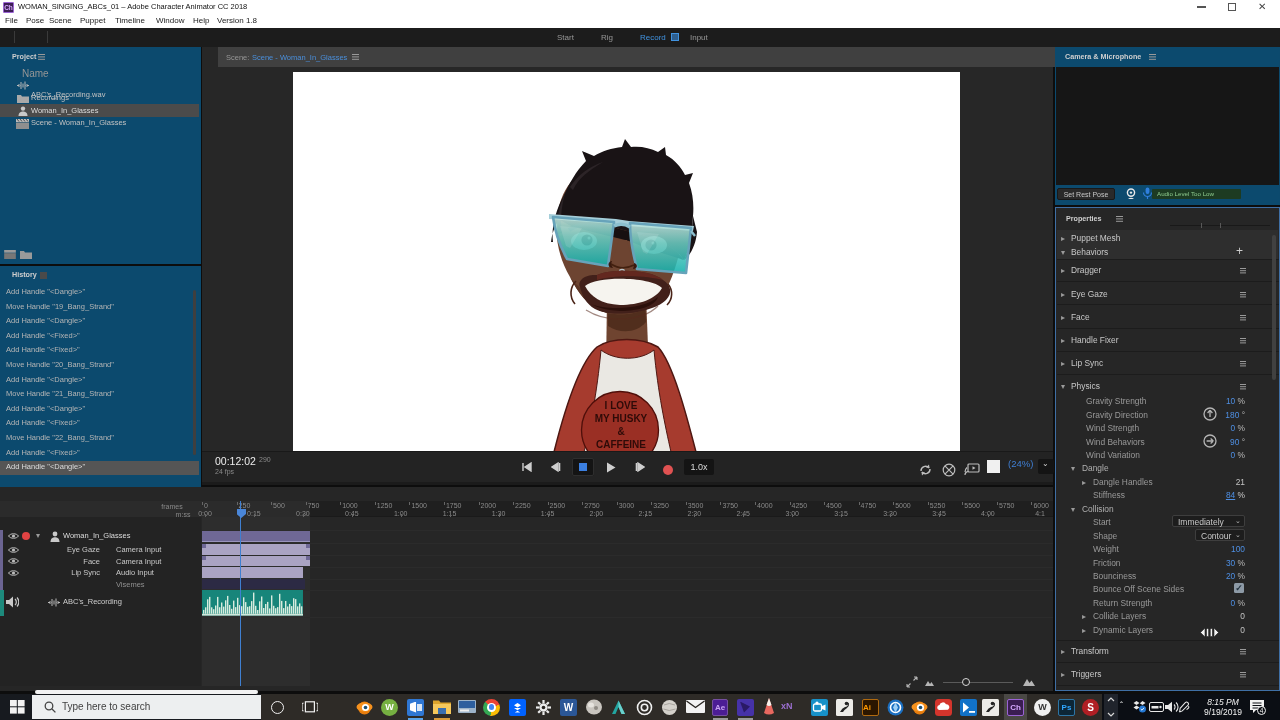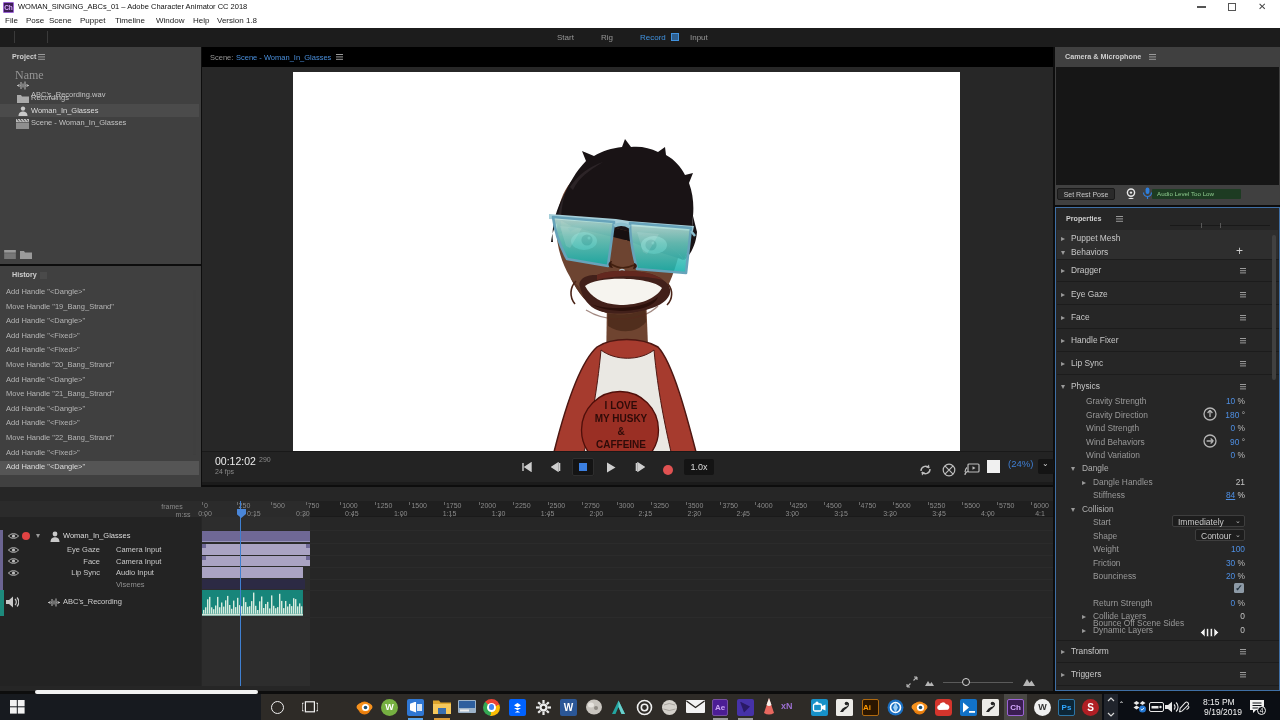--- a/index.html
+++ b/index.html
@@ -3,21 +3,21 @@
 <meta charset="utf-8">
 <style>
   * { margin:0; padding:0; box-sizing:border-box; }
   html,body { width:1280px; height:720px; overflow:hidden; background:#000; }
   body { font-family:"Liberation Sans", sans-serif; position:relative; }
   .abs { position:absolute; }
   .titlebar { left:0; top:0; width:1280px; height:14px; background:#ffffff; color:#111; font-size:7.5px; }
   .menubar { left:0; top:14px; width:1280px; height:14px; background:#ffffff; color:#1a1a1a; font-size:8px; }
   .modebar { left:0; top:28px; width:1280px; height:19px; background:#1c1c1c; }
   .appbg { left:0; top:47px; width:1280px; height:647px; background:#0d0d0d; }
-  .panel { background:#404040; }
+  .panel { background:#0c4a6e; }
   .hdrtxt { color:#cfcfcf; font-size:7.2px; font-weight:bold; white-space:nowrap; }
   .dim { color:#969696; }
   .blue { color:#4a8fdb; }
   .taskbar { left:0; top:694px; width:1280px; height:26px; background:#171a1f; }
   .pitem { position:absolute; left:31px; font-size:7.5px; color:#c2c2c2; white-space:nowrap; }
   .hitem { position:absolute; left:6px; font-size:7.5px; color:#b5b5b5; white-space:nowrap; }
   .prow { position:absolute; font-size:8.4px; color:#c8c8c8; white-space:nowrap; }
   .plabel { position:absolute; font-size:8.4px; color:#999; white-space:nowrap; }
   .pval { position:absolute; font-size:8.4px; color:#4e8fe3; white-space:nowrap; }
   .chev { color:#9a9a9a; font-size:8px; }
@@ -57,21 +57,21 @@
   <span class="abs dim" style="left:601px;top:4.5px;font-size:8px;">Rig</span>
   <span class="abs" style="left:640px;top:4.5px;font-size:8px;color:#4193e0;">Record</span>
   <div class="abs" style="left:671px;top:5px;width:8px;height:8px;background:#2e5f8f;border:1px solid #4193e0;"></div>
   <span class="abs dim" style="left:690px;top:4.5px;font-size:8px;">Input</span>
 </div>
 <div class="abs appbg"></div>
 
 <div class="abs panel" style="left:0;top:47px;width:201px;height:217px;">
   <span class="abs hdrtxt" style="left:12px;top:5px;">Project</span>
   <div class="hamb" style="left:38px;top:7px;"></div>
-  <span class="abs dim" style="left:15px;top:21px;font-size:12px;font-family:Liberation Serif, serif;">Name</span>
+  <span class="abs dim" style="left:22px;top:21px;font-size:10px;">Name</span>
   <div class="abs" style="left:0;top:57px;width:199px;height:13px;background:#4b4b4b;"></div>
 
   <svg class="abs" style="left:17px;top:34px;" width="12" height="9" viewBox="0 0 12 9">
     <g stroke="#b9b9b9" stroke-width="1" fill="none">
       <path d="M0 4.5 h2 M10 4.5 h2"></path>
         <path d="M1.5 3 l1.5 1.5 -1.5 1.5 M10.5 3 L9 4.5 l1.5 1.5"></path>
       <line x1="4" y1="1" x2="4" y2="8"></line>
         <line x1="6" y1="2.5" x2="6" y2="6.5"></line>
         <line x1="8" y1="0.5" x2="8" y2="8.5"></line>
     </g>
@@ -119,21 +119,21 @@
   <span class="hitem" style="top:123.2px;">Move Handle "21_Bang_Strand"</span>
   <span class="hitem" style="top:137.8px;">Add Handle "&lt;Dangle&gt;"</span>
   <span class="hitem" style="top:152.4px;">Add Handle "&lt;Fixed&gt;"</span>
   <span class="hitem" style="top:167px;">Move Handle "22_Bang_Strand"</span>
   <span class="hitem" style="top:181.6px;">Add Handle "&lt;Fixed&gt;"</span>
   <span class="hitem" style="top:196.2px;color:#dcdcdc;">Add Handle "&lt;Dangle&gt;"</span>
   <div class="abs" style="left:193px;top:24px;width:3px;height:165px;background:#3f3f3f;border-radius:2px;"></div>
 </div>
 
 <div class="abs" style="left:202px;top:47px;width:851px;height:438px;background:#272727;">
-  <div class="abs" style="left:0;top:0;width:851px;height:20px;background:#000000;">
+  <div class="abs" style="left:16px;top:0;width:851px;height:20px;background:#404040;">
     <span class="abs dim" style="left:8px;top:5.5px;font-size:7.5px;">Scene:</span>
     <span class="abs blue" style="left:34px;top:5.5px;font-size:7.5px;">Scene - Woman_In_Glasses</span>
     <div class="hamb" style="left:134px;top:7px;"></div>
   </div>
   <div class="abs" style="left:91px;top:25px;width:667px;height:379px;background:#ffffff;overflow:hidden;" id="canvas">
   <svg width="667" height="379" viewBox="293 72 667 379">
     <defs>
       <linearGradient id="lens" x1="0" y1="0" x2="0" y2="1">
         <stop offset="0" stop-color="#c6e6e0"></stop>
             <stop offset="0.4" stop-color="#6cccc2"></stop>
@@ -322,21 +322,21 @@
   <div class="abs" style="left:139px;top:320.5px;width:50px;height:12px;background:#1d1d1d;border:1px solid #3e3e3e;border-radius:2px;">
       <span class="abs" style="left:5px;top:1px;font-size:8.5px;color:#cacaca;">Contour</span>
       <span class="abs" style="left:39px;top:1px;color:#bbb;font-size:7px;">⌄</span>
     </div>
   <span class="plabel" style="left:37px;top:336px;">Weight</span>
     <span class="pval" style="right:34px;top:336px;">100</span>
   <span class="plabel" style="left:37px;top:349.5px;">Friction</span>
     <span class="pval" style="right:34px;top:349.5px;">30 <span style="color:#b9b9b9;">%</span></span>
   <span class="plabel" style="left:37px;top:363px;">Bounciness</span>
     <span class="pval" style="right:34px;top:363px;">20 <span style="color:#b9b9b9;">%</span></span>
-  <span class="plabel" style="left:37px;top:376px;margin-top:34px;">Bounce Off Scene Sides</span>
+  <span class="plabel" style="left:37px;top:376px;">Bounce Off Scene Sides</span>
   <div class="abs" style="left:178px;top:375px;width:10px;height:10px;background:#8d9aa6;border-radius:1.5px;color:#21303c;font-size:9px;line-height:10px;text-align:center;font-weight:bold;">✓</div>
   <span class="plabel" style="left:37px;top:389.5px;">Return Strength</span>
     <span class="pval" style="right:34px;top:389.5px;">0 <span style="color:#b9b9b9;">%</span></span>
   <span class="plabel" style="left:37px;top:403px;"><span class="chev" style="position:absolute;left:-11px;top:1px;">▸</span>Collide Layers</span>
     <span class="pval" style="right:34px;top:403px;color:#c4c4c4;">0</span>
   <span class="plabel" style="left:37px;top:416.5px;"><span class="chev" style="position:absolute;left:-11px;top:1px;">▸</span>Dynamic Layers</span>
     <span class="pval" style="right:34px;top:416.5px;color:#c4c4c4;">0</span>
 
   <svg class="abs" style="left:144px;top:419px;" width="19" height="11" viewBox="0 0 19 11">
       <g fill="#f2f2f2" stroke="#222" stroke-width="0.6">
@@ -600,20 +600,27 @@
 
   <svg class="abs" style="left:10px;top:6px;" width="15" height="14" viewBox="0 0 15 14">
       <g fill="#f2f2f2">
         <rect x="0" y="0" width="6.8" height="6.3"></rect>
         <rect x="7.8" y="0" width="6.8" height="6.3"></rect>
         <rect x="0" y="7.3" width="6.8" height="6.3"></rect>
         <rect x="7.8" y="7.3" width="6.8" height="6.3"></rect>
       </g>
     </svg>
 
+  <div class="abs" style="left:32px;top:1px;width:229px;height:24px;background:#edeff0;">
+    <svg class="abs" style="left:12px;top:6px;" width="12" height="12" viewBox="0 0 12 12">
+        <circle cx="5" cy="5" r="3.8" fill="none" stroke="#444" stroke-width="1.3"></circle>
+        <line x1="8" y1="8" x2="11.4" y2="11.4" stroke="#444" stroke-width="1.3"></line>
+      </svg>
+    <span class="abs" style="left:30px;top:6px;font-size:10px;color:#414141;">Type here to search</span>
+  </div>
 
   <div class="abs" style="left:270.5px;top:6.5px;width:13px;height:13px;border:1.6px solid #f0f0f0;border-radius:50%;"></div>
   <svg class="abs" style="left:302px;top:7px;" width="16" height="12" viewBox="0 0 16 12">
       <rect x="3.4" y="0.8" width="9" height="10" fill="none" stroke="#f0f0f0" stroke-width="1.2"></rect>
       <path d="M1.5 2 L0 2.6 V9.4 L1.5 10 M14.5 2 L16 2.6 V9.4 L14.5 10" stroke="#f0f0f0" stroke-width="1.1" fill="none"></path>
     </svg>
   <div class="abs" style="left:330px;top:4.5px;width:17px;height:17px;background:#2a0a3a;border:1px solid #7550a0;border-radius:2px;color:#c9a3f5;font-size:8px;font-weight:bold;text-align:center;line-height:15px;margin-top:48px;">Pr</div>
   <svg class="abs" style="left:356px;top:4.5px;" width="17" height="17" viewBox="0 0 17 17">
       <circle cx="8.5" cy="9" r="6.5" fill="#e87d0d"></circle>
       <ellipse cx="8.5" cy="8" rx="8" ry="4.5" fill="#f6921e"></ellipse>
@@ -761,21 +768,21 @@
       <circle cx="11.5" cy="5" r="1.2" fill="#e8e8e8"></circle>
     </svg>
   <svg class="abs" style="left:1165px;top:7px;" width="14" height="12" viewBox="0 0 14 12">
       <path d="M0 4 h3 L7 0.8 V11.2 L3 8 H0 Z" fill="#e8e8e8"></path>
       <path d="M9 3.5 a3.5 3.5 0 0 1 0 5 M11 1.5 a6 6 0 0 1 0 9" stroke="#e8e8e8" stroke-width="1.1" fill="none"></path>
     </svg>
   <svg class="abs" style="left:1178px;top:7px;" width="12" height="12" viewBox="0 0 14 14">
       <path d="M2 12 Q1 13 2.5 12.5 L5 11.5 L11.5 5 Q13 3.5 11.5 2 Q10 0.5 8.5 2 L2.5 8.5 Z" fill="none" stroke="#e8e8e8" stroke-width="1.2"></path>
       <path d="M12 6 Q13.5 7 12 8.5 L10 10" fill="none" stroke="#e8e8e8" stroke-width="1.2"></path>
     </svg>
-  <span class="abs" style="left:1203px;top:2.5px;width:40px;color:#f2f2f2;font-size:8.5px;">8:15 PM</span>
+  <span class="abs" style="left:1203px;top:2.5px;width:40px;text-align:center;color:#f2f2f2;font-size:8.5px;font-style:italic;">8:15 PM</span>
   <span class="abs" style="left:1200px;top:13px;width:46px;text-align:center;color:#f2f2f2;font-size:8.5px;">9/19/2019</span>
   <svg class="abs" style="left:1249px;top:5px;" width="17" height="16" viewBox="0 0 17 16">
       <path d="M1 1 h14 v10 h-8 l-3 3 v-3 h-3 Z" fill="#f2f2f2"></path>
       <path d="M3.5 4 h9 M3.5 6.5 h9 M3.5 9 h6" stroke="#0b0e14" stroke-width="1"></path>
       <circle cx="12.5" cy="11.5" r="4" fill="#0b0e14" stroke="#f2f2f2" stroke-width="1"></circle>
       <text x="12.5" y="14" font-size="6.5" fill="#f2f2f2" text-anchor="middle" font-family="Liberation Sans">4</text>
     </svg>
 </div>
 
 </body></html>

